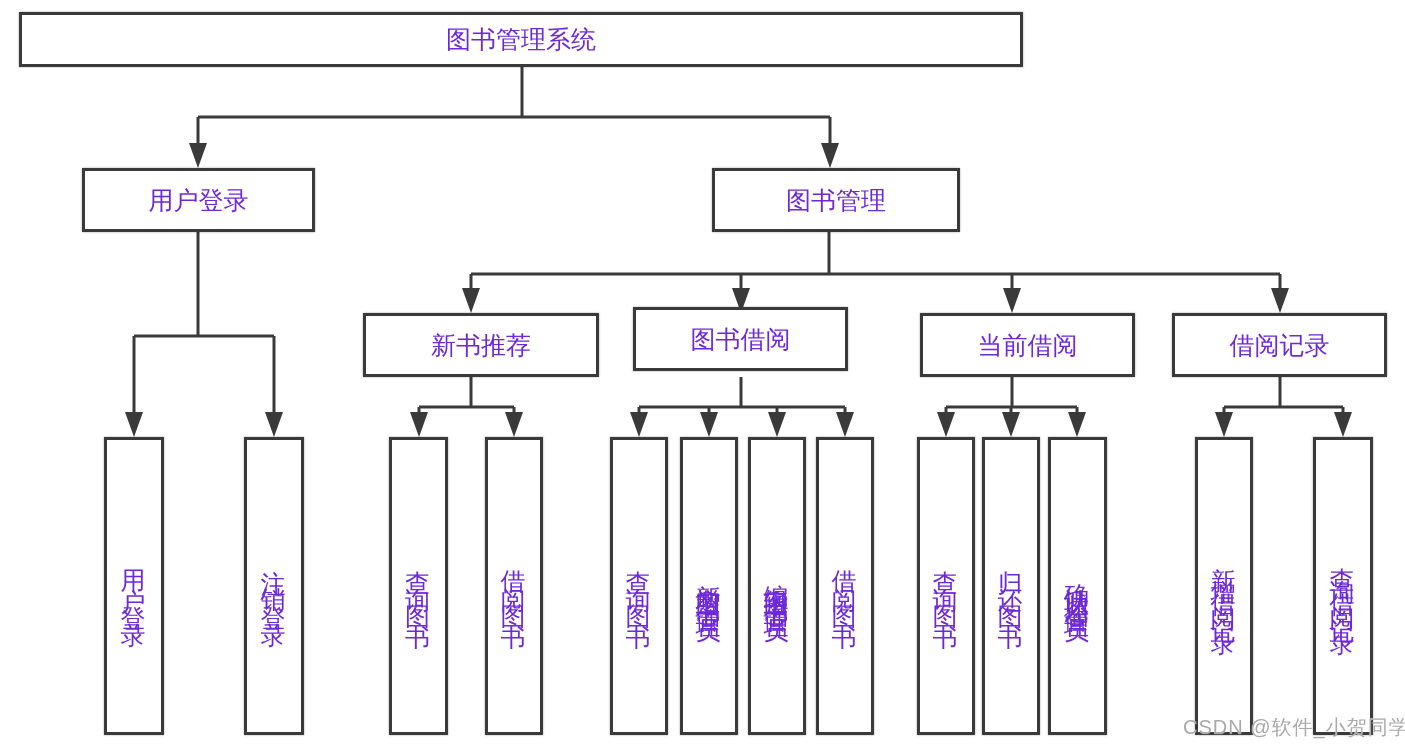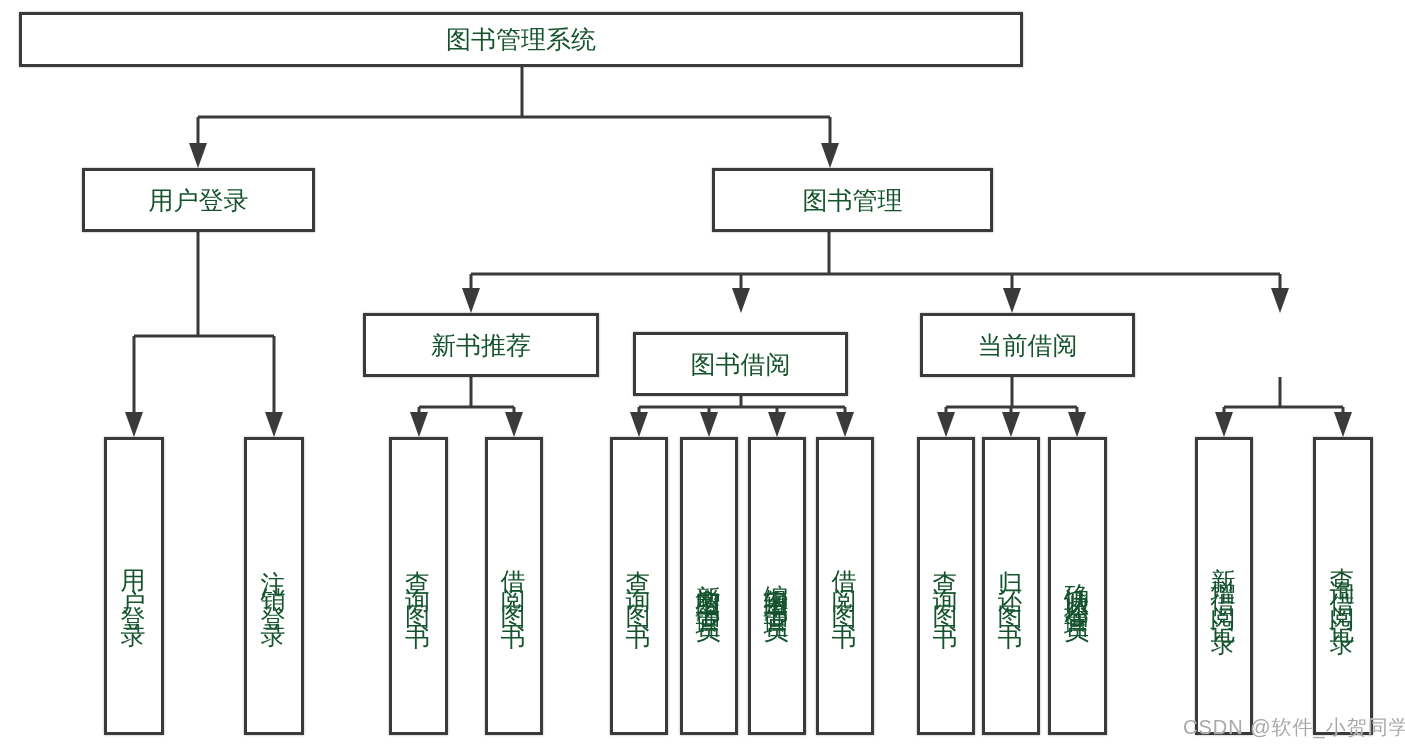--- a/index.html
+++ b/index.html
@@ -19,21 +19,21 @@
   }
   .node {
     position: absolute;
     box-sizing: border-box;
     background: #ffffff;
     border: 3px solid #3a3a3a;
     box-shadow: 0 0 2px rgba(0,0,0,0.35);
     display: flex;
     align-items: center;
     justify-content: center;
-    color: #14532d;
+    color: #6d28d9;
     font-size: 25px;
     z-index: 2;
     white-space: nowrap;
   }
   .leaf span {
     writing-mode: vertical-rl;
     text-orientation: mixed;
     display: block;
   }
   .ls-wide  { letter-spacing: 18px; }
@@ -99,25 +99,26 @@
       <polygon points="1068,412 1086,412 1077,437"></polygon>
 
       <polygon points="1215,412 1233,412 1224,437"></polygon>
       <polygon points="1334,412 1352,412 1343,437"></polygon>
     </g>
   </svg>
 
   <div class="node" style="left:19px; top:12px; width:1004px; height:55px;">图书管理系统</div>
 
   <div class="node" style="left:82px; top:168px; width:233px; height:64px;">用户登录</div>
-  <div class="node" style="left:712px; top:168px; width:281px; height:64px;">图书管理</div>
+  <div class="node" style="left:712px; top:168px; width:248px; height:64px;">图书管理</div>
 
   <div class="node" style="left:363px; top:313px; width:236px; height:64px;">新书推荐</div>
-  <div class="node" style="left:633px; top:332px; width:215px; height:64px;">图书借阅</div>
+  <div class="node" style="left:633px; top:307px; width:215px; height:64px;">图书借阅</div>
   <div class="node" style="left:920px; top:313px; width:215px; height:64px;">当前借阅</div>
+  <div class="node" style="left:1172px; top:313px; width:215px; height:64px;">借阅记录</div>
 
   <div class="node leaf" style="left:104px; top:437px; width:60px; height:298px;">
     <span class="ls-wide">用户登录</span>
   </div>
   <div class="node leaf" style="left:244px; top:437px; width:60px; height:298px;">
     <span class="ls-wide">注销登录</span>
   </div>
 
   <div class="node leaf" style="left:389px; top:437px; width:59px; height:298px;">
     <span class="ls-wide">查询图书</span>

